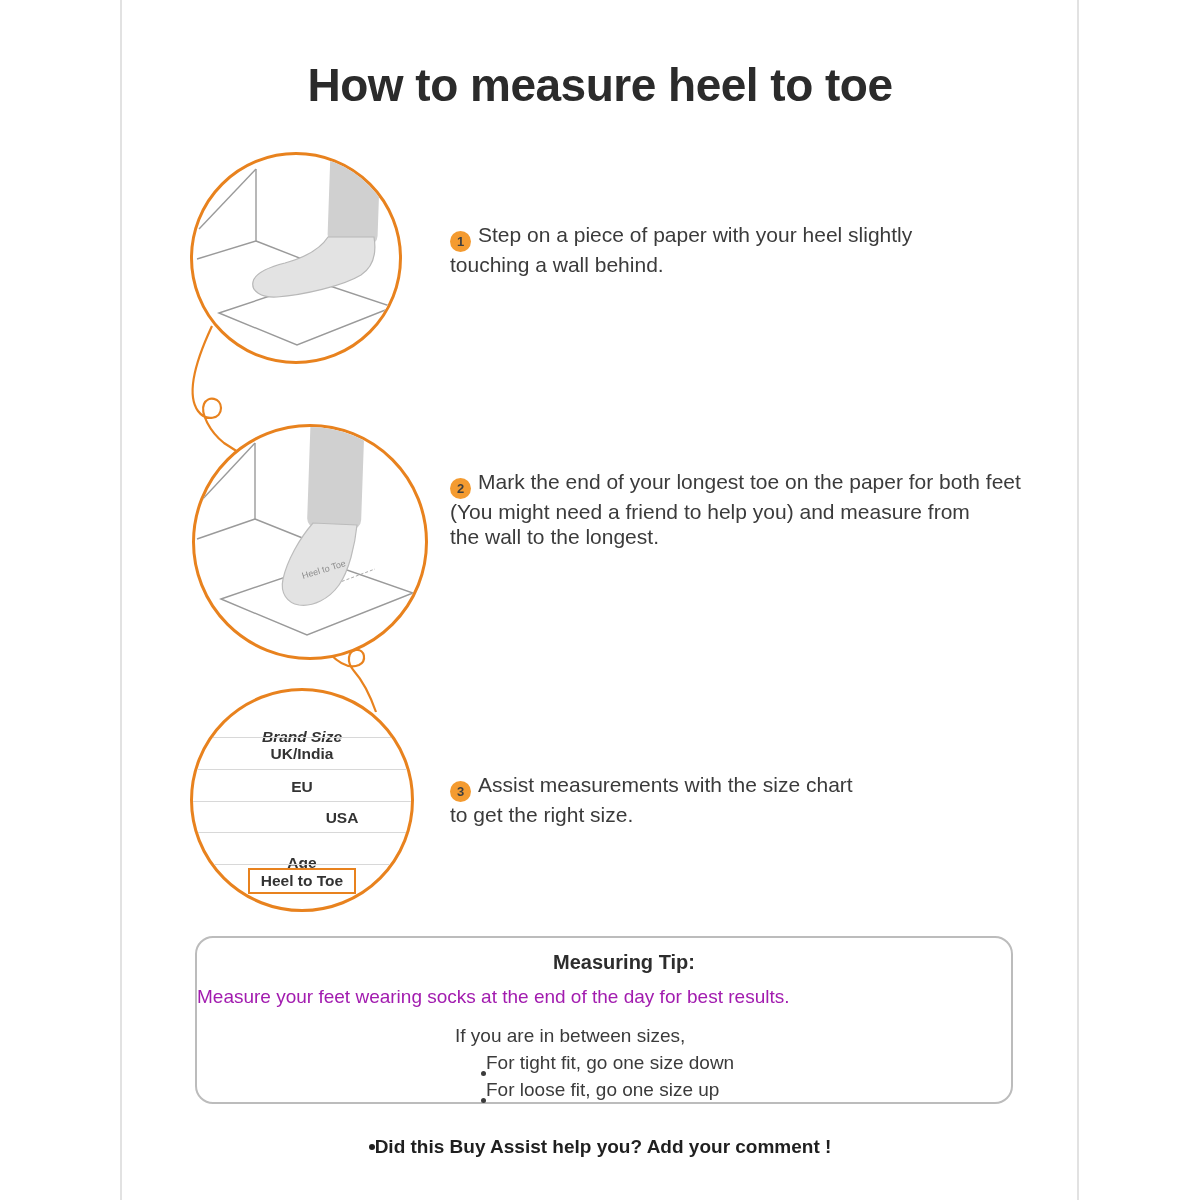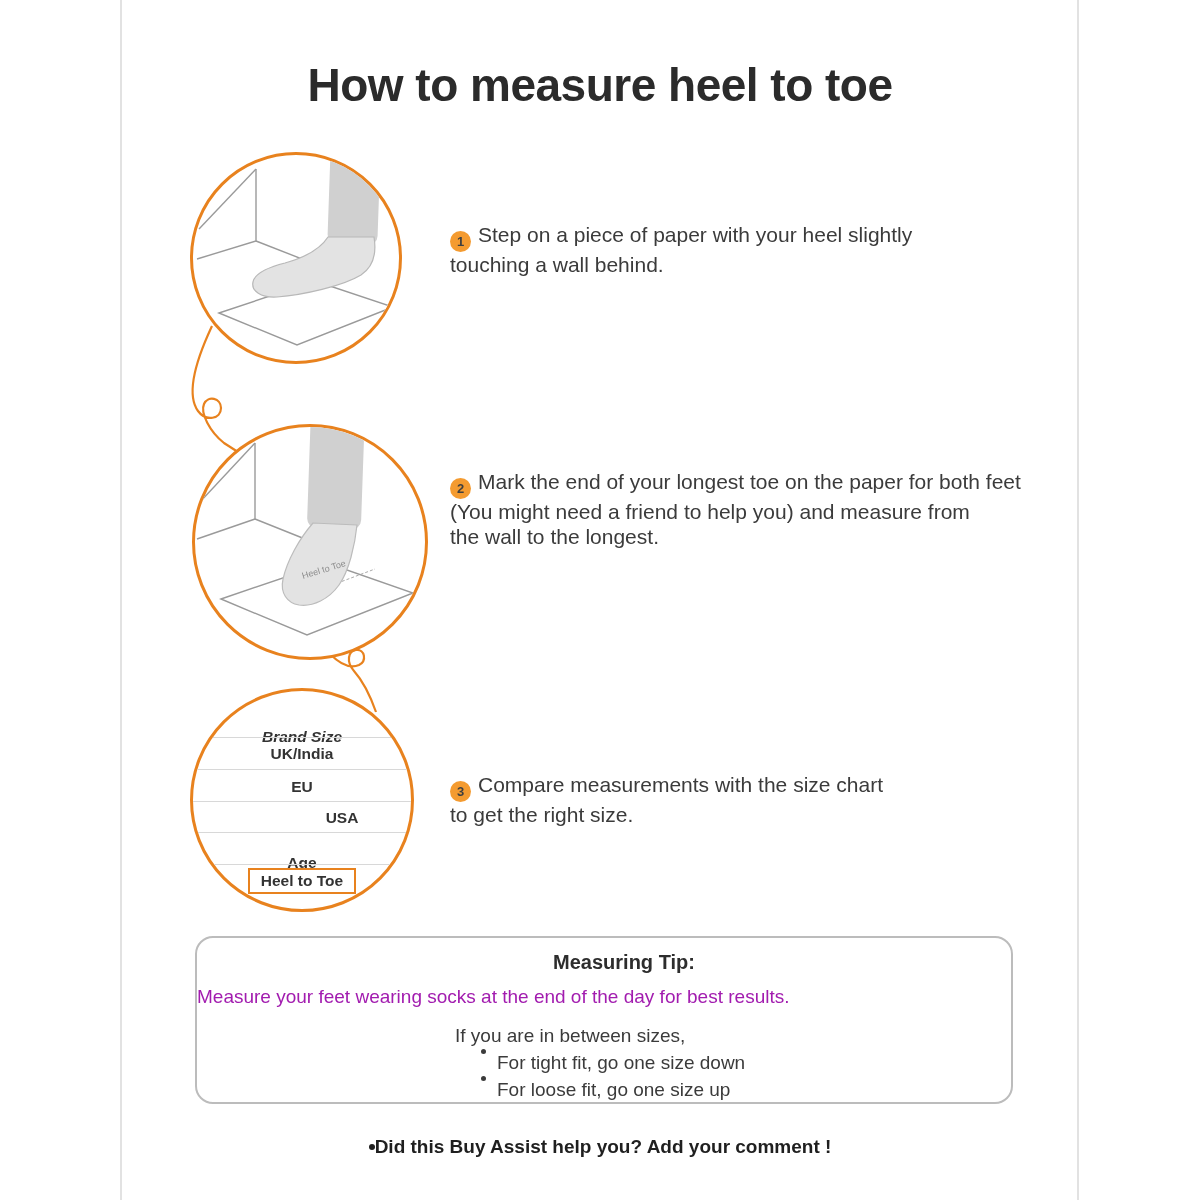--- a/index.html
+++ b/index.html
@@ -27,21 +27,21 @@
   .chart-row{position:absolute;left:0;width:100%;height:24px;line-height:24px;text-align:center;
              font-size:15.5px;font-weight:bold;color:#333;}
   .chart-line{position:absolute;left:0;width:100%;height:1px;background:#d8d8d8;}
   .htt-box{display:inline-block;border:2px solid #E8821E;padding:0 11px;line-height:22px;background:#fff;}
 
   .tipbox{position:absolute;left:195px;top:936px;width:818px;height:168px;box-sizing:border-box;
           border:2px solid #bcbcbc;border-radius:18px;}
   .tip-title{margin-top:13px;text-align:center;font-size:20px;font-weight:bold;color:#2d2d2d;padding-left:40px;}
   .tip-line1{margin-top:12px;text-align:left;font-size:19px;color:#a21caf;}
   .tip-sub{position:absolute;left:258px;top:84px;font-size:19px;color:#3b3b3b;line-height:27px;}
-  .tip-bullet{display:flex;align-items:flex-start;gap:11px;margin-left:26px;}
+  .tip-bullet{display:flex;align-items:flex-end;gap:0;margin-left:26px;}
   .dot{width:5px;height:5px;border-radius:50%;background:#3b3b3b;flex:none;}
 
   .footer{position:absolute;top:1136px;left:0;width:100%;display:flex;justify-content:center;
           align-items:center;gap:0;font-size:19px;font-weight:bold;color:#1f1f1f;}
   .footer-dot{width:6px;height:6px;border-radius:50%;background:#1f1f1f;flex:none;}
 </style>
 </head>
 <body>
 
 <div class="canvas">
@@ -112,21 +112,21 @@
   <div class="step" style="left:450px;top:469px;width:600px;">
     <div>
       <span class="badge">2</span><span>Mark the end of your longest toe on the paper for both feet</span>
     </div>
     <div>(You might need a friend to help you) and measure from</div>
     <div>the wall to the longest.</div>
   </div>
 
   <div class="step" style="left:450px;top:772px;width:540px;">
     <div>
-      <span class="badge">3</span><span>Compare measurements with the size chart</span>
+      <span class="badge">3</span><span>Assist measurements with the size chart</span>
     </div>
     <div>to get the right size.</div>
   </div>
 
   <div class="tipbox">
     <div class="tip-title">Measuring Tip:</div>
     <div class="tip-line1">Measure your feet wearing socks at the end of the day for best results.</div>
     <div class="tip-sub">
       <div>If you are in between sizes,</div>
       <div class="tip-bullet">

